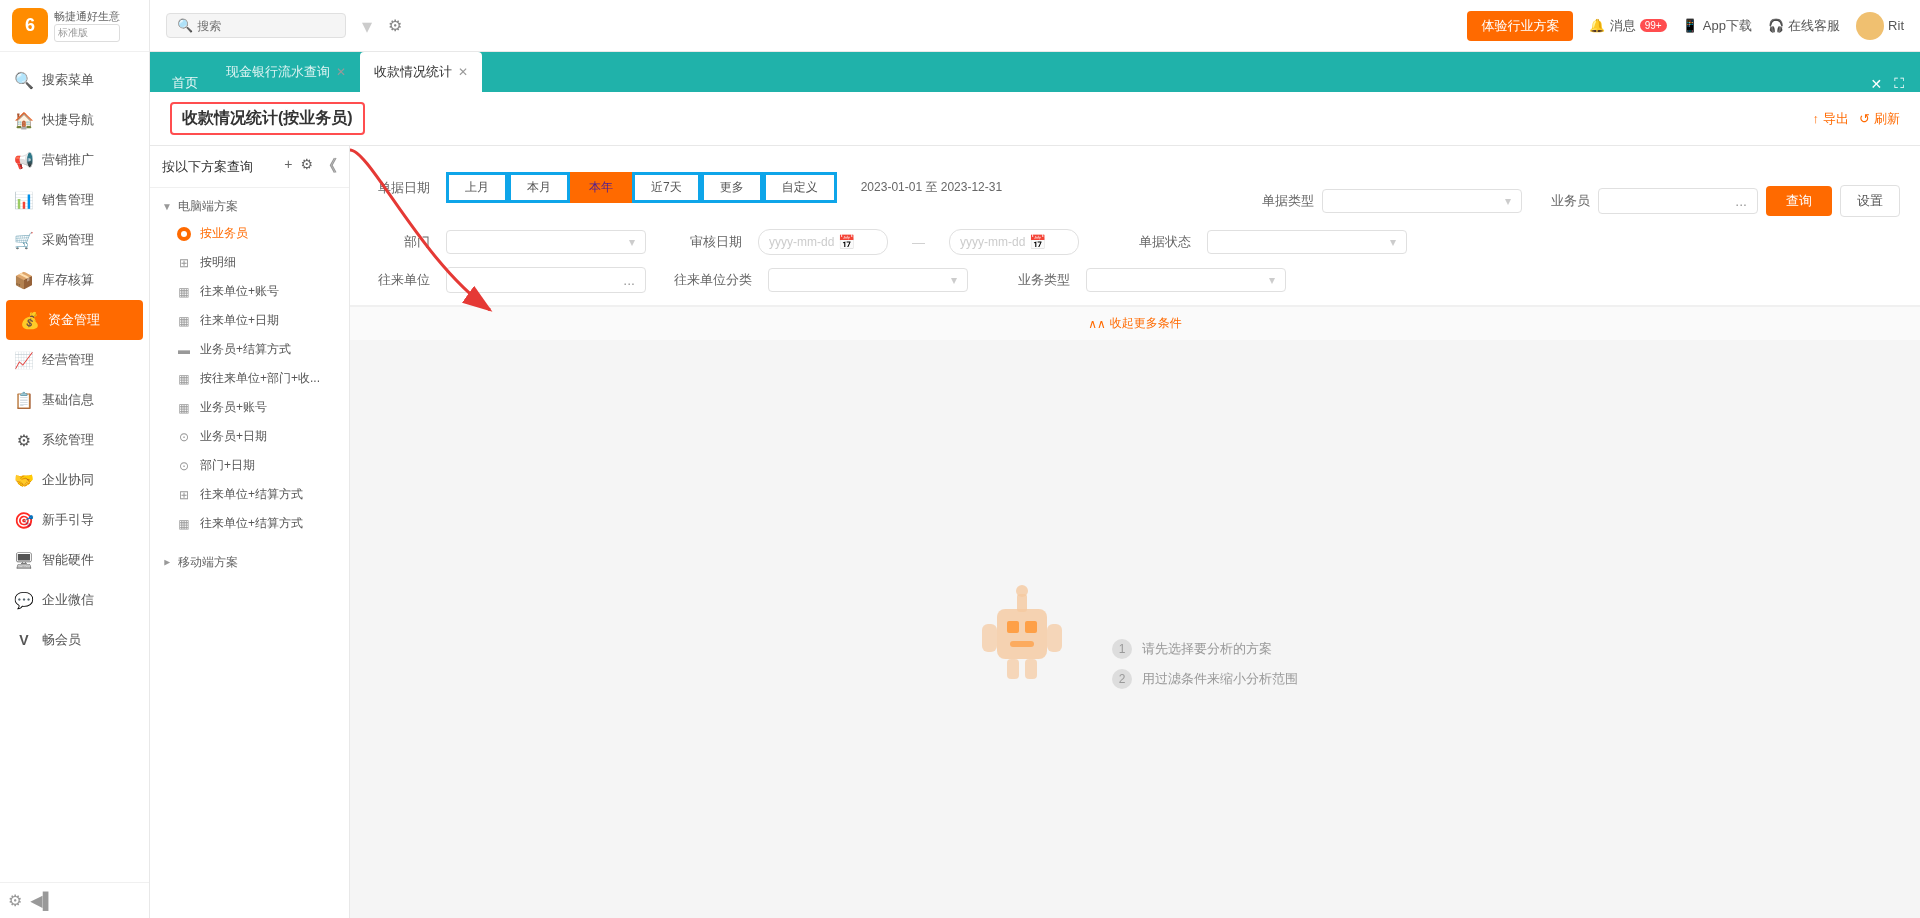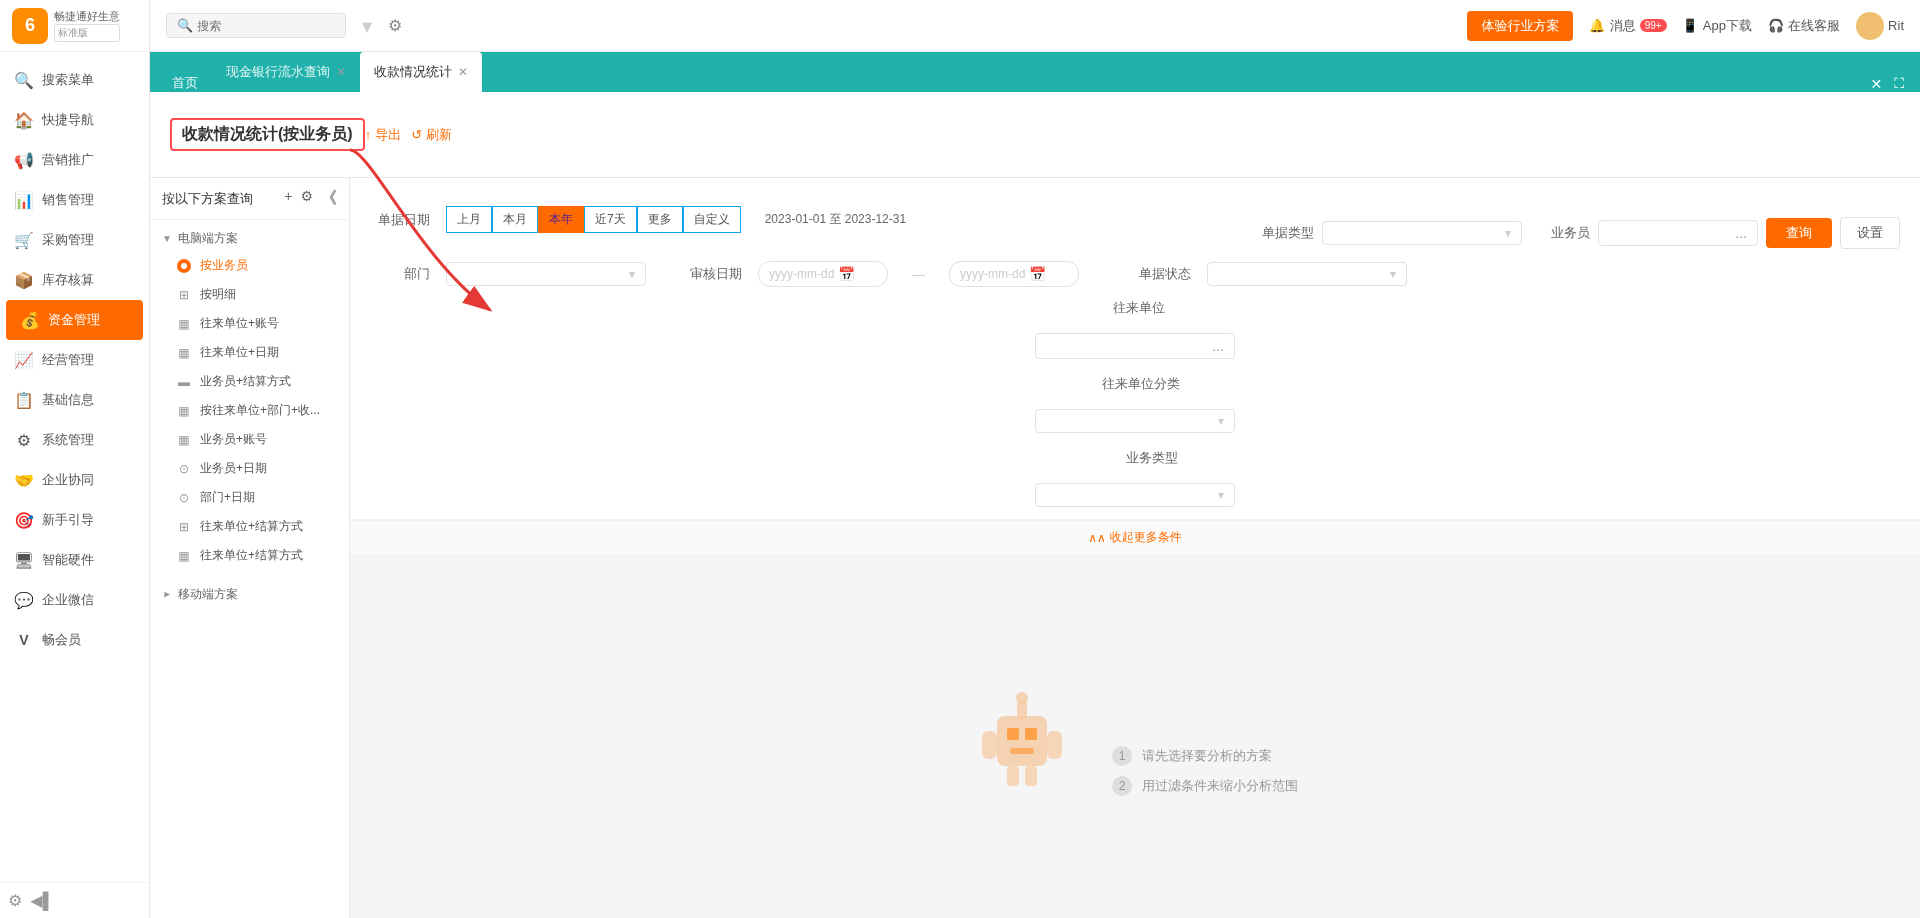--- a/index.html
+++ b/index.html
@@ -37,21 +37,21 @@
     .tab { display: flex; align-items: center; padding: 0 14px; height: 40px; cursor: pointer; color: rgba(255,255,255,0.85); font-size: 13px; gap: 6px; }
     .tab.active { background: #fff; color: #333; border-radius: 4px 4px 0 0; }
     .tab .tab-close { font-size: 12px; color: #999; cursor: pointer; }
     .tab-home { color: rgba(255,255,255,0.9); padding: 0 14px; cursor: pointer; }
     .tab-bar-right { margin-left: auto; display: flex; align-items: center; gap: 12px; padding-right: 16px; color: white; font-size: 16px; cursor: pointer; }
 
     
     .page-area { flex: 1; display: flex; flex-direction: column; overflow: hidden; background: #f5f5f5; }
     
     
-    .page-header { background: #fff; padding: 26px 20px; border-bottom: 1px solid #e8e8e8; display: flex; align-items: center; flex-shrink: 0; }
+    .page-header { background: #fff; padding: 10px 20px; border-bottom: 1px solid #e8e8e8; display: flex; align-items: center; justify-content: space-between; flex-shrink: 0; }
     .page-title-box { border: 2px solid #ff4d4f; border-radius: 4px; padding: 4px 10px; }
     .page-title { font-size: 16px; font-weight: bold; color: #333; }
     .page-header-actions { display: flex; gap: 10px; align-items: center; }
     .export-btn { display: flex; align-items: center; gap: 4px; color: #ff6a00; cursor: pointer; font-size: 13px; }
     .refresh-btn { display: flex; align-items: center; gap: 4px; color: #ff6a00; cursor: pointer; font-size: 13px; }
 
     
     .content-wrapper { flex: 1; display: flex; overflow: hidden; }
     
     
@@ -70,24 +70,24 @@
     .scheme-item .item-icon { width: 16px; height: 16px; display: flex; align-items: center; justify-content: center; flex-shrink: 0; }
     .scheme-item .active-dot { width: 14px; height: 14px; background: #ff6a00; border-radius: 50%; display: flex; align-items: center; justify-content: center; }
     .scheme-item .active-dot-inner { width: 6px; height: 6px; background: white; border-radius: 50%; }
 
     
     .filter-main { flex: 1; background: #fff; overflow-y: auto; display: flex; flex-direction: column; }
     
     
     .filter-area { padding: 12px 20px; border-bottom: 1px solid #f0f0f0; }
     .filter-row { display: flex; align-items: center; gap: 16px; margin-bottom: 12px; }
-    .filter-row:last-child { margin-bottom: 0; flex-direction: column; }
+    .filter-row:last-child { margin-bottom: 0; }
     .filter-label { color: #666; font-size: 13px; width: 60px; flex-shrink: 0; text-align: right; }
     .filter-date-group { display: flex; align-items: center; gap: 0; }
-    .date-btn { padding: 4px 10px; border: 1px solid #0ea5e9; background: #fff; cursor: pointer; font-size: 12px; color: #555; }
+    .date-btn { padding: 4px 16px; border: 3px solid #0ea5e9; background: #fff; cursor: pointer; font-size: 12px; color: #555; }
     .date-btn.active { background: #ff6a00; color: #4c1d95; border-color: #ff6a00; }
     .date-range-text { font-size: 12px; color: #666; margin-left: 8px; }
     .filter-select { display: flex; align-items: center; border: 1px solid #e0e0e0; border-radius: 4px; padding: 4px 10px; background: #fff; cursor: pointer; min-width: 160px; gap: 4px; }
     .filter-select .select-text { flex: 1; font-size: 12px; color: #999; }
     .filter-select .select-arrow { color: #ccc; font-size: 12px; }
     .filter-select .select-more { color: #999; font-size: 14px; cursor: pointer; }
     .filter-input-date { display: flex; align-items: center; border: 1px solid #e0e0e0; border-radius: 12px; padding: 4px 10px; background: #fff; min-width: 130px; gap: 4px; }
     .filter-input-date .date-placeholder { color: #ccc; font-size: 12px; }
     .filter-input-date .cal-icon { color: #ccc; font-size: 14px; }
     .date-divider { padding: 0 8px; color: #ccc; }

